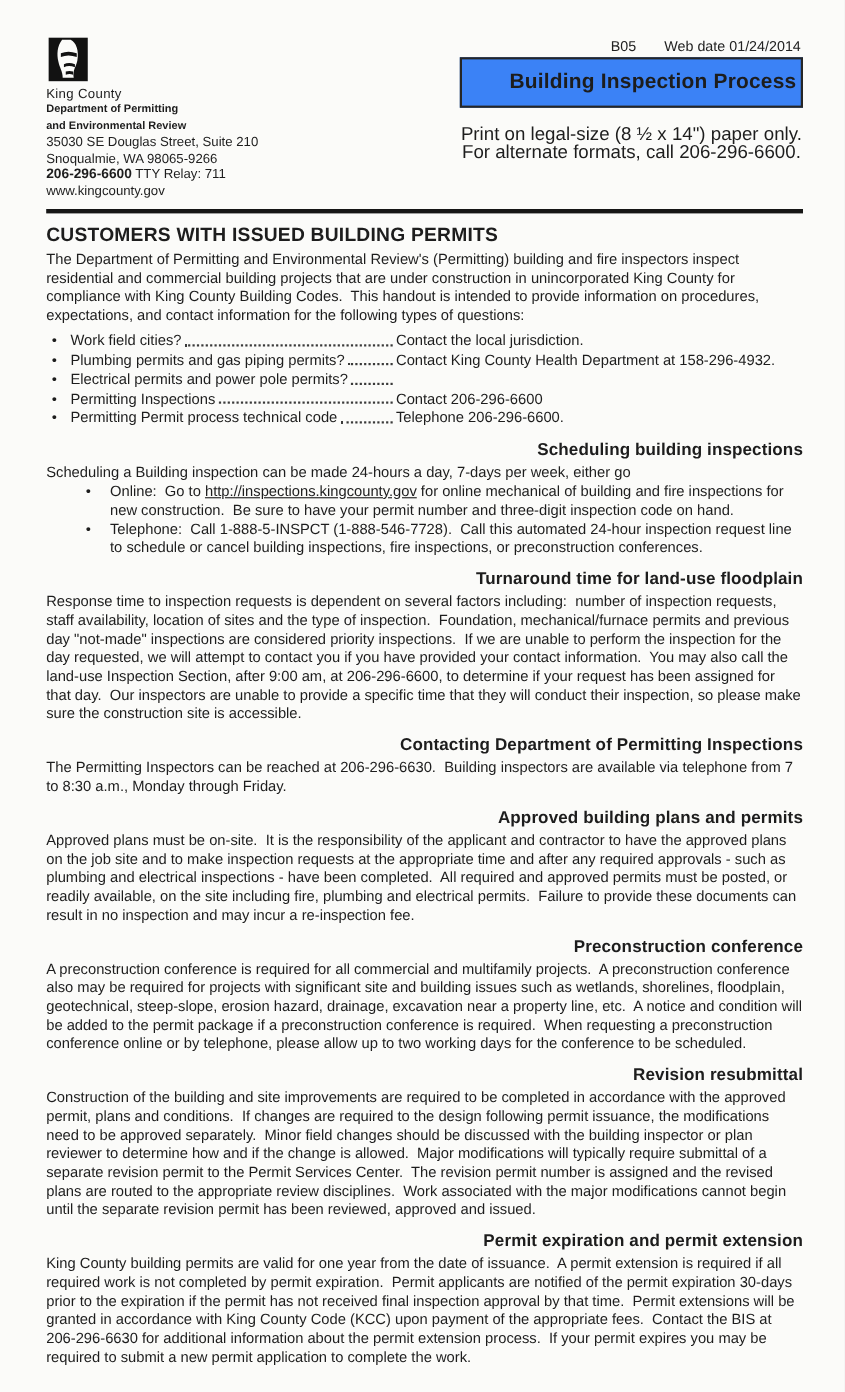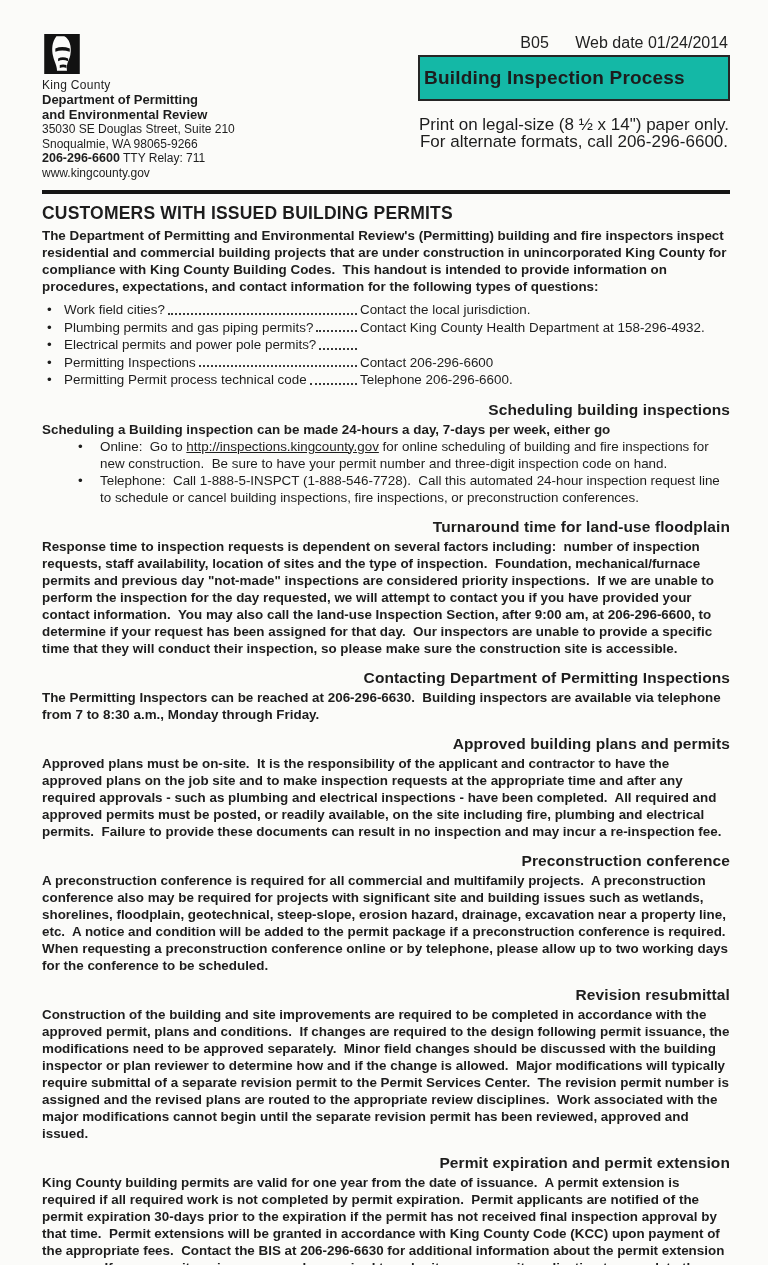--- a/index.html
+++ b/index.html
@@ -13,33 +13,33 @@
     font-family: "Liberation Sans", sans-serif;
     padding: 34px 38px 30px 42px;
     position: relative;
   }
 
   
   .hdr { display: flex; justify-content: space-between; align-items: flex-start; }
   .hdr-left { width: 330px; }
   .logo-box { width: 40px; height: 40px; display: block; }
   .kc-name { font-size: 12px; font-weight: normal; margin-top: 4px; letter-spacing: .3px; }
-  .dept-line { font-size: 13px; font-weight: bold; line-height: 15px; }
+  .dept-line { font-size: 10px; font-weight: bold; line-height: 15px; }
   .addr-line { font-size: 12px; line-height: 14.5px; }
   .phone-line { font-size: 12px; line-height: 15px; }
   .phone-line .ph { font-weight: bold; font-size: 12.5px; }
   .web-line { font-size: 12px; line-height: 15px; }
 
   .hdr-right { width: 312px; }
-  .code-line { font-size: 16px; text-align: right; padding-right: 2px; color: #222; }
+  .code-line { font-size: 13px; text-align: right; padding-right: 2px; color: #222; }
   .code-line .code { margin-right: 22px; }
   .title-box {
     border: 2px solid #262626;
-    background: #14b8a6;
-    text-align: left;
+    background: #3b82f6;
+    text-align: right;
     font-size: 19px;
     font-weight: bold;
     padding: 10px 4px;
     margin-top: 3px;
     letter-spacing: .2px;
   }
   .print-note { margin-top: 15px; font-size: 17px; line-height: 17px; text-align: center; }
 
   .rule { height: 4px; background: #161616; margin-top: 9px; }
 
@@ -49,21 +49,20 @@
     font-size: 17.5px;
     font-weight: bold;
     margin: 9px 0 3px 0;
     letter-spacing: .2px;
   }
   p.body-text {
     font-size: 13.4px;
     line-height: 17px;
     margin: 1px 0 0 0;
     white-space: pre-wrap;
-    font-weight: bold;
   }
 
   
   .contact-list { margin: 6px 0 2px 0; }
   .c-row { display: flex; font-size: 13.4px; line-height: 17.5px; padding-left: 5px; }
   .c-marker { width: 17px; flex: 0 0 17px; }
   .q-cell { flex: 0 0 296px; display: flex; min-width: 0; }
   .q-text { white-space: nowrap; }
   .leader { flex: 1; border-bottom: 2px dotted #3a3a3a; margin: 0 3px 4px 3px; min-width: 6px; }
   .a-cell { flex: 1; min-width: 0; white-space: pre-wrap; }
@@ -168,21 +167,21 @@
       <span class="a-cell">Telephone 206-296-6600.</span>
     </div>
   </div>
 
   <div>
     <div class="section-heading">Scheduling building inspections</div>
     <p class="body-text">Scheduling a Building inspection can be made 24-hours a day, 7-days per week, either go</p>
     <div class="sub-bullets">
       <div class="sb-row">
         <span class="sb-marker">•</span>
-        <span class="sb-text"><span>Online:  Go to </span><span class="plain-link">http://inspections.kingcounty.gov</span><span> for online scheduling of building and fire inspections for new construction.  Be sure to have your permit number and three-digit inspection code on hand.</span></span>
+        <span class="sb-text"><span>Online:  Go to </span><span class="plain-link">http://inspections.kingcounty.gov</span><span> for online mechanical of building and fire inspections for new construction.  Be sure to have your permit number and three-digit inspection code on hand.</span></span>
       </div>
       <div class="sb-row">
         <span class="sb-marker">•</span>
         <span class="sb-text">Telephone:  Call 1-888-5-INSPCT (1-888-546-7728).  Call this automated 24-hour inspection request line to schedule or cancel building inspections, fire inspections, or preconstruction conferences.</span>
       </div>
     </div>
   </div>
 
   <div>
     <div class="section-heading">Turnaround time for land-use floodplain</div>

